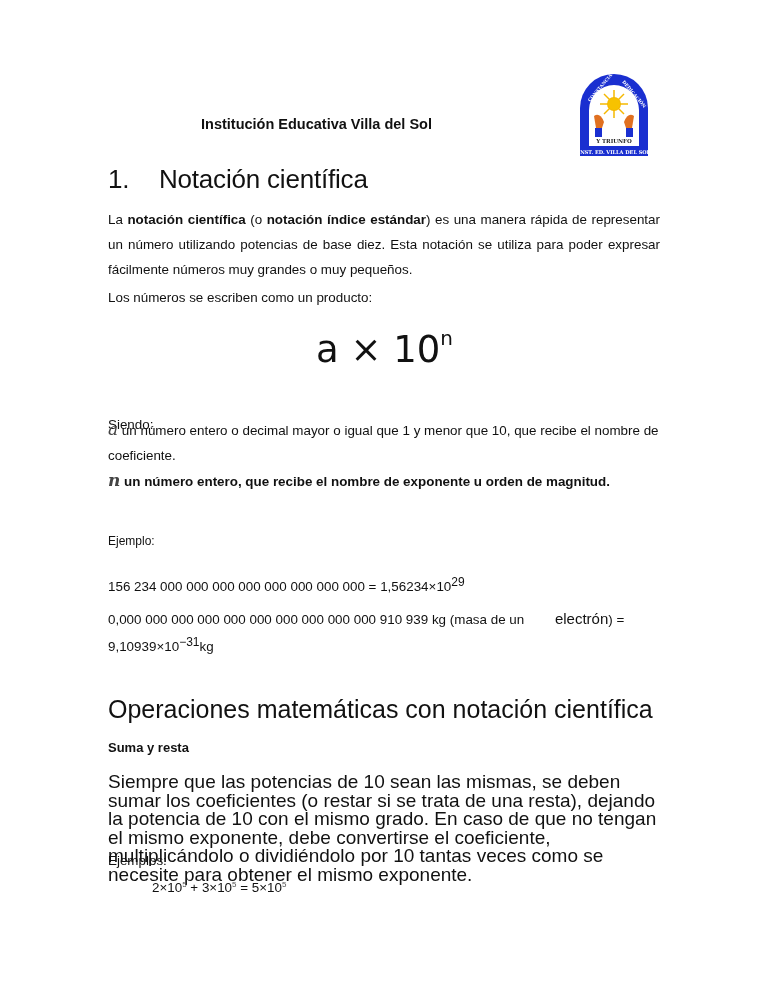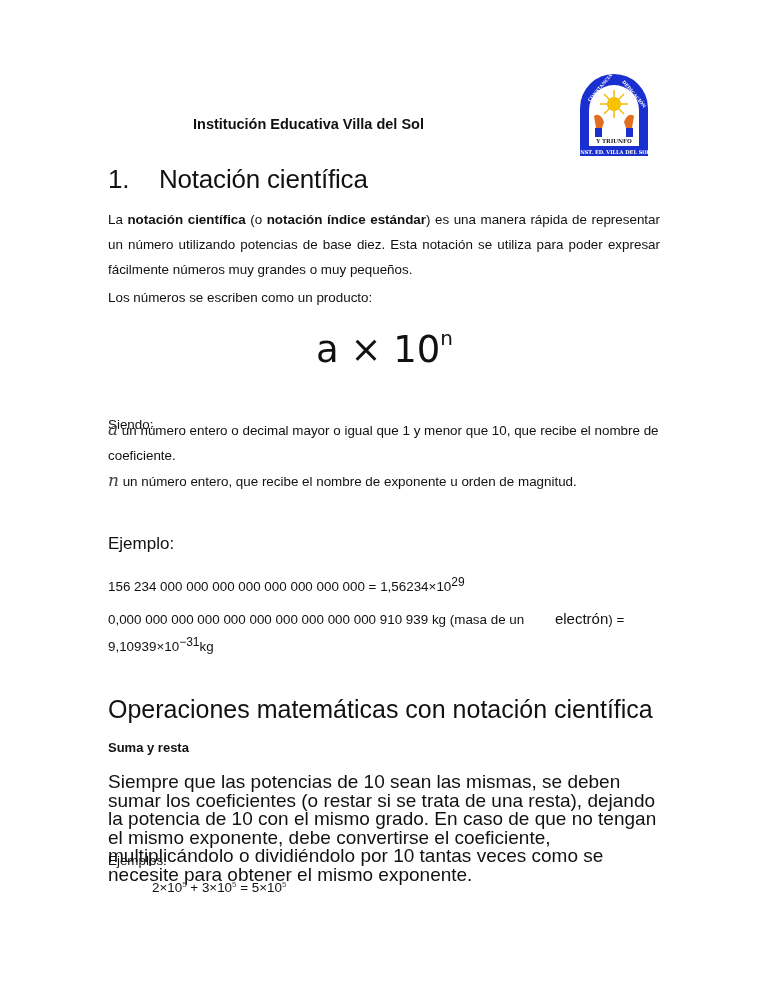--- a/index.html
+++ b/index.html
@@ -1,30 +1,30 @@
 <!DOCTYPE html>
 <html><head>
 <meta charset="utf-8">
 <style>
   html, body { margin: 0; padding: 0; background: #ffffff; }
   body { width: 768px; height: 994px; position: relative; overflow: hidden;
          font-family: "Liberation Sans", sans-serif; color: #111; }
   .abs { position: absolute; }
   .inst-title { left: 0; width: 633px; top: 116px; text-align: center;
-                font-size: 14.5px; font-weight: bold; padding-left: 0; }
+                font-size: 14.5px; font-weight: bold; padding-left: 8px; }
   .inst-title span { position: relative; left: -8px; }
   .logo { left: 576px; top: 72px; width: 76px; height: 86px; }
   .h1 { left: 108px; top: 164px; font-size: 26px; font-weight: normal; letter-spacing: -0.2px; }
   .h1 .num { display: inline-block; width: 51px; }
   .para { left: 108px; width: 552px; font-size: 13.4px; line-height: 25px; }
   .justify { text-align: justify; text-align-last: left; }
   .formula { left: 316px; top: 328px; font-family: "DejaVu Sans", sans-serif; font-size: 37px; }
   .formula sup { font-size: 20px; position: relative; top: -4px; }
   .var { font-family: "DejaVu Serif", serif; font-style: italic; color: #444; font-size: 17px; }
-  .ejemplo-h { left: 108px; top: 534px; font-size: 17px; }
+  .ejemplo-h { left: 108px; top: 534px; font-size: 12px; }
   .line { left: 108px; font-size: 13.4px; line-height: 20px; white-space: nowrap; }
   .line sup { font-size: 12px; }
   .bigword { font-size: 15px; margin-left: 27px; }
   .h2 { left: 108px; top: 695px; font-size: 25px; }
   .h3 { left: 108px; top: 740px; font-size: 13px; font-weight: bold; }
   .small-para { left: 108px; width: 560px; font-size: 19px; line-height: 18.5px; top: 773px; }
   .eq { left: 152px; top: 880px; font-size: 13.4px; }
   .eq sup { font-size: 8px; color: #555; }
 </style>
 </head>
@@ -69,21 +69,21 @@
 <div class="abs formula">
   <span>a × 10</span><sup>n</sup>
 </div>
 
 <div class="abs para" style="top:392px;margin-top:20px;">Siendo:</div>
 
 <div class="abs para" style="top:417px;">
   <span class="var">a</span><span> un número entero o decimal mayor o igual que 1 y menor que 10, que recibe el nombre de coeficiente.</span>
 </div>
 
-<div class="abs para" style="top:468px;">
+<div class="abs para" style="top:468px;font-weight:bold;">
   <span class="var">n</span><span> un número entero, que recibe el nombre de exponente u orden de magnitud.</span>
 </div>
 
 <div class="abs ejemplo-h">Ejemplo:</div>
 
 <div class="abs line" style="top:572px;">
   <span>156 234 000 000 000 000 000 000 000 000 = 1,56234×10</span><sup>29</sup>
 </div>
 
 <div class="abs line" style="top:609px;">

